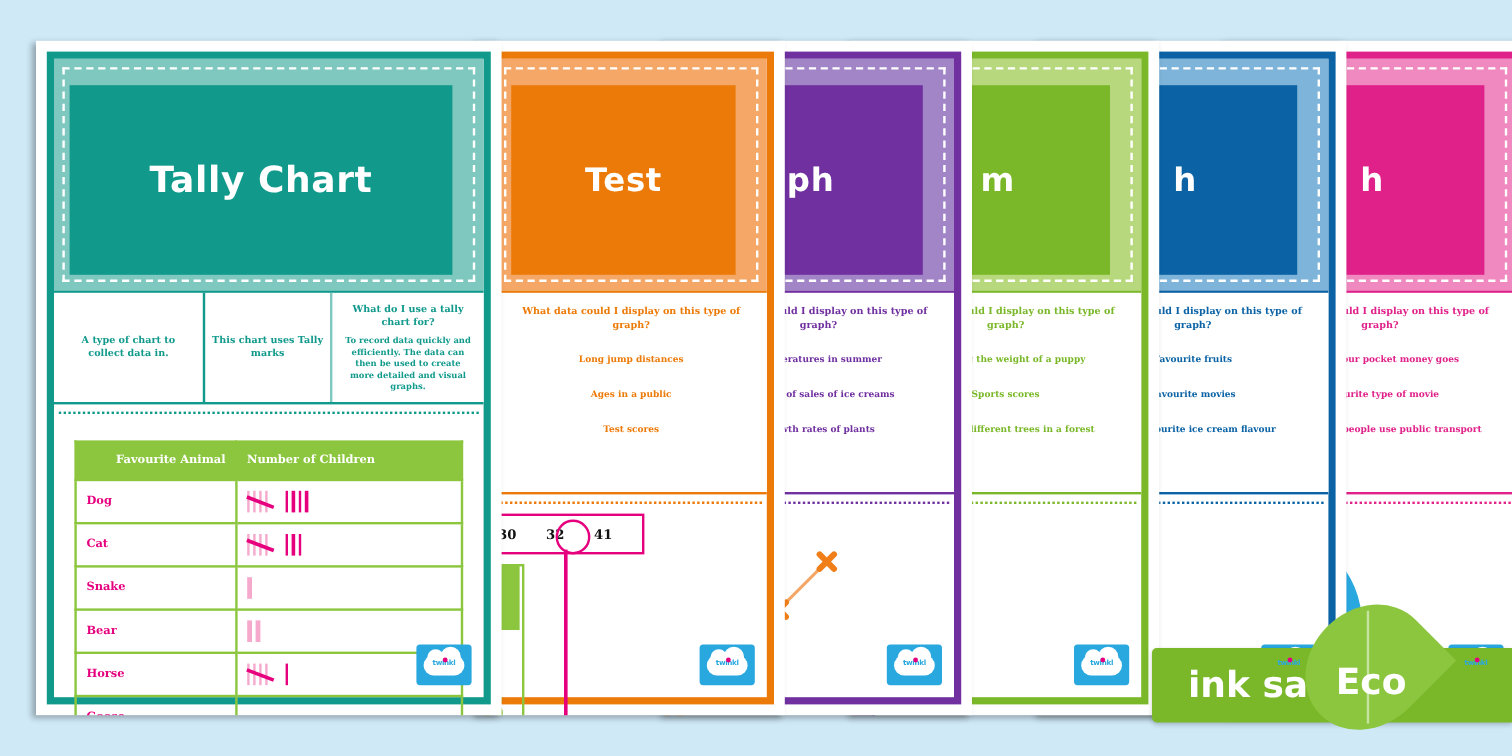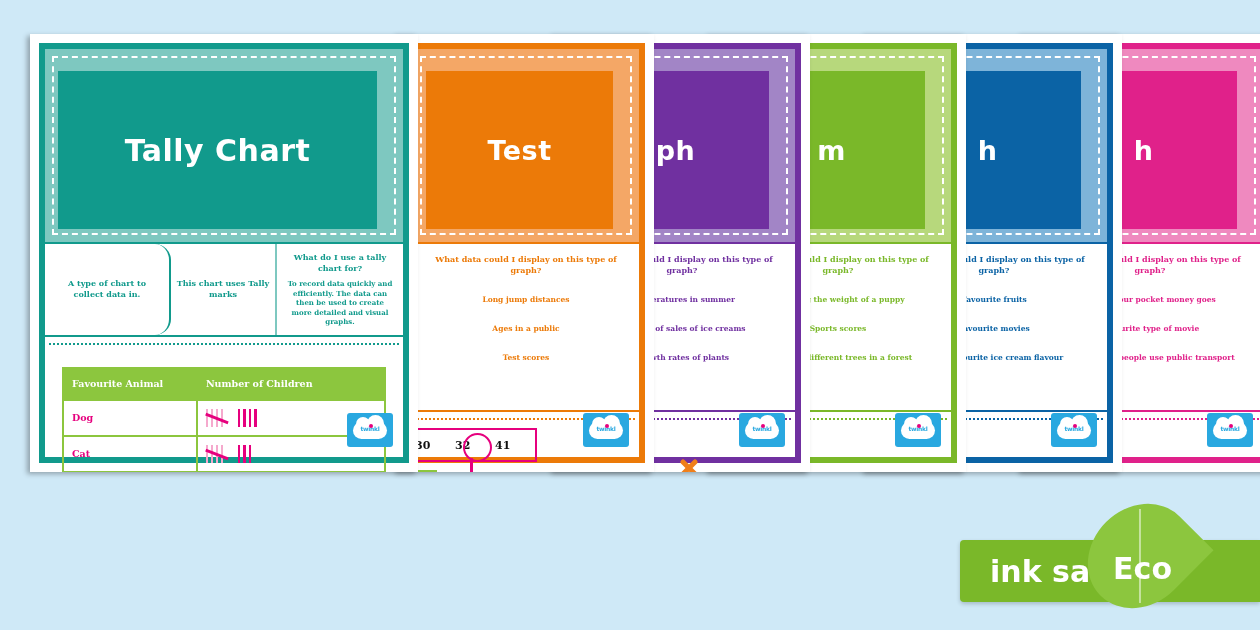--- a/index.html
+++ b/index.html
@@ -7,21 +7,21 @@
     width:1260px;height:630px;overflow:hidden;
     background:#cfe9f7;
     font-family:"Liberation Sans", sans-serif;
   }
   .stage{position:relative;width:1260px;height:630px;}
 
   
   .card{
     position:absolute;
     top:34px;
-    width:256px;height:438px;
+    width:256px;height:562px;
     background:#ffffff;
     box-shadow:-3px 2px 5px rgba(0,0,0,.30);
     overflow:hidden;
   }
   .card .inner{
     position:absolute;left:9px;top:9px;right:9px;bottom:9px;
     border:6px solid var(--c);
     box-sizing:border-box;
     background:#fff;
   }
@@ -108,21 +108,21 @@
 
   
   .tally-wrap{position:absolute;left:17px;top:22px;right:17px;}
   .ttable{width:100%;border-collapse:collapse;table-layout:fixed;}
   .ttable th{
     background:#8cc63e;color:#fff;text-align:left;
     font-size:9.5px;font-weight:bold;padding:9px 8px;
     font-family:"DejaVu Serif", serif;line-height:12px;
     border:2px solid #8cc63e;
   }
-  .ttable th.c1{width:36%;}
+  .ttable th.c1{width:36%;text-align:right;}
   .ttable td{
     border:2px solid #8cc63e;height:30px;padding:2px 8px;vertical-align:middle;
   }
   .ttable td.lbl{
     color:#e6007e;font-weight:bold;font-size:9.5px;
     font-family:"DejaVu Serif", serif;
   }
   .marks{display:flex;align-items:center;gap:3px;height:20px;}
   .grp{position:relative;width:21px;height:18px;}
   .grp .b{position:absolute;top:0;width:2.5px;height:18px;background:#f5a9cd;}
@@ -394,21 +394,21 @@
   <div class="card" id="card1" style="left:30px;width:388px;--c:#119a8c;--clight:#7ec8c0;">
     <div class="inner">
       <div class="head">
         <div class="dash"></div>
         <div class="titlebox">
           <span class="title" style="font-size:30px">Tally Chart</span>
         </div>
       </div>
 
       <div class="qbox" style="display:flex;padding:0;">
-        <div style="flex:1;padding:28px 12px;display:flex;align-items:center;justify-content:flex-start;border-right:2px solid #119a8c;border-radius:16px;">
+        <div style="flex:1;padding:28px 12px;display:flex;align-items:center;justify-content:flex-start;border-right:2px solid #119a8c;">
           <div class="q" style="margin:0;font-size:8px;">A type of chart to collect data in.</div>
         </div>
         <div style="flex:1;padding:10px 2px;display:flex;align-items:center;justify-content:center;border-right:2px solid #7ec8c0;">
           <div class="q" style="margin:0;font-size:8px;">This chart uses Tally marks</div>
         </div>
         <div style="flex:1.1;padding:8px 8px;">
           <div class="q" style="margin-bottom:5px;font-size:8px;">What do I use a tally chart for?</div>
           <div class="li" style="font-size:7px;line-height:9.5px;margin:0;">To record data quickly and efficiently. The data can then be used to create more detailed and visual graphs.</div>
         </div>
       </div>

